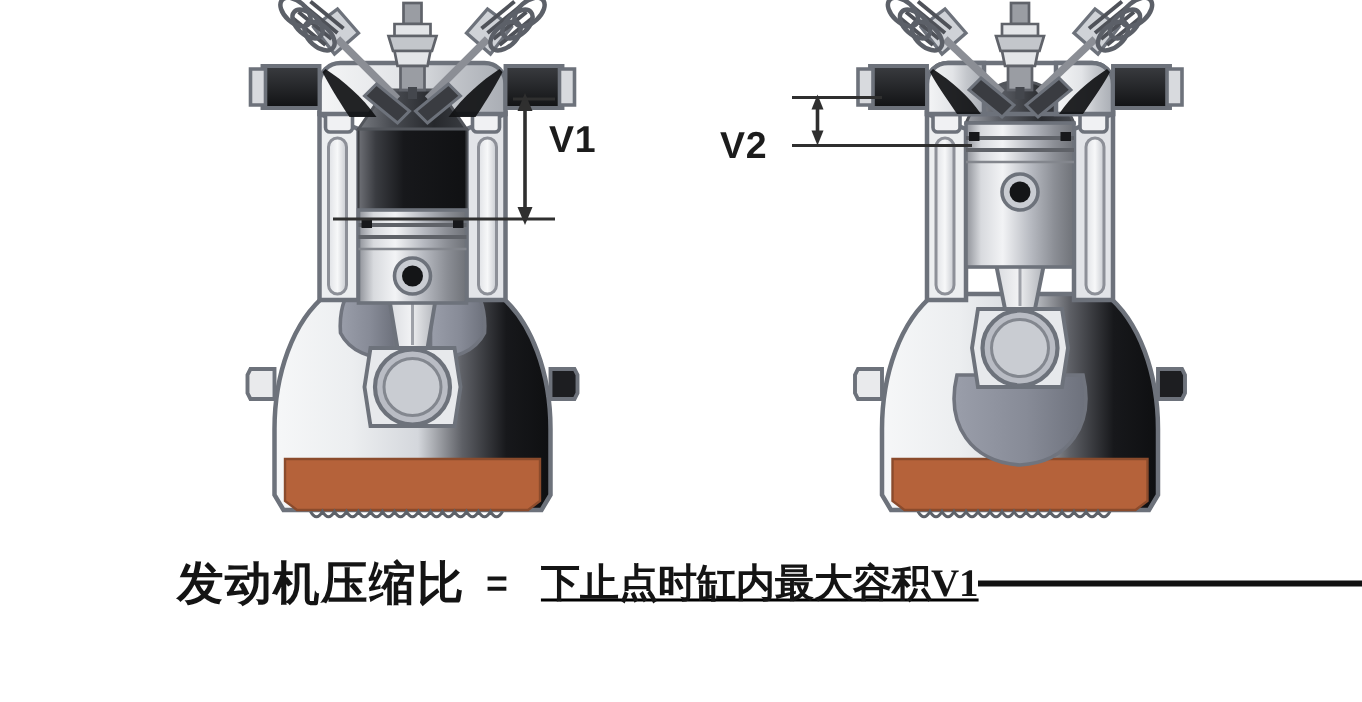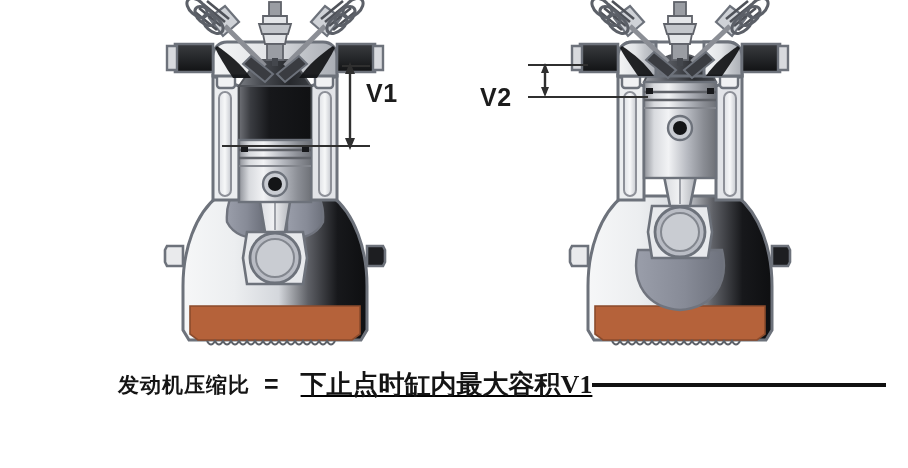--- a/index.html
+++ b/index.html
@@ -28,21 +28,21 @@
   }
   #formula-inner{
     position:absolute;left:118px;top:0;
     display:flex;align-items:center;
   }
   .cjk{
     font-family:"Liberation Serif","DejaVu Serif",serif;
     color:#141414;font-weight:700;
   }
   #lhs{
-    font-size:21px;letter-spacing:1px;
+    font-size:31px;letter-spacing:1px;
     white-space:nowrap;
   }
   #eqsign{
     font-size:25px;font-weight:700;color:#141414;
     margin:0 16px 0 14px;
     font-family:"Liberation Sans","DejaVu Sans",sans-serif;
   }
   #fraction{
     display:flex;flex-direction:row;align-items:center;
     margin-left:6px;

